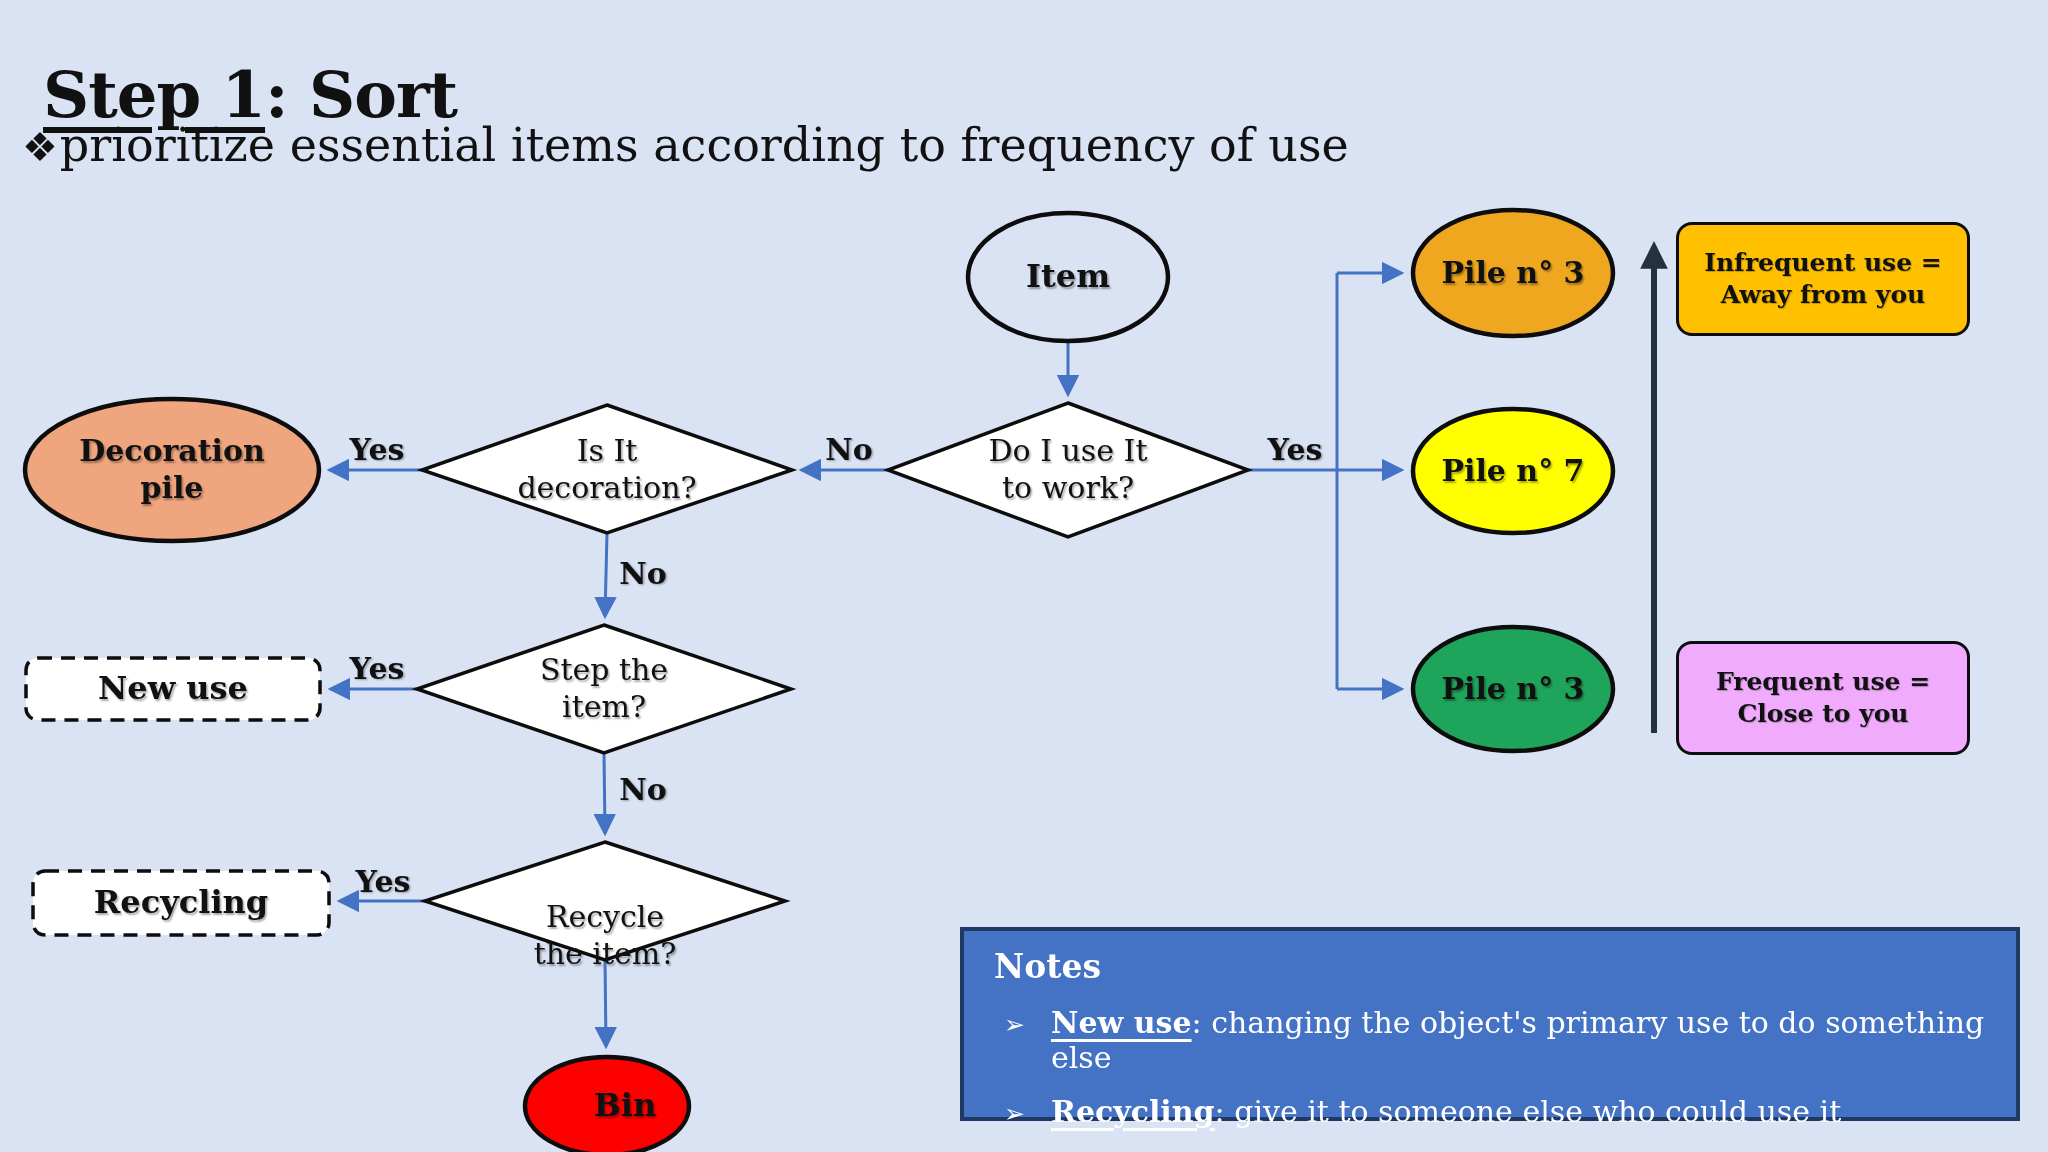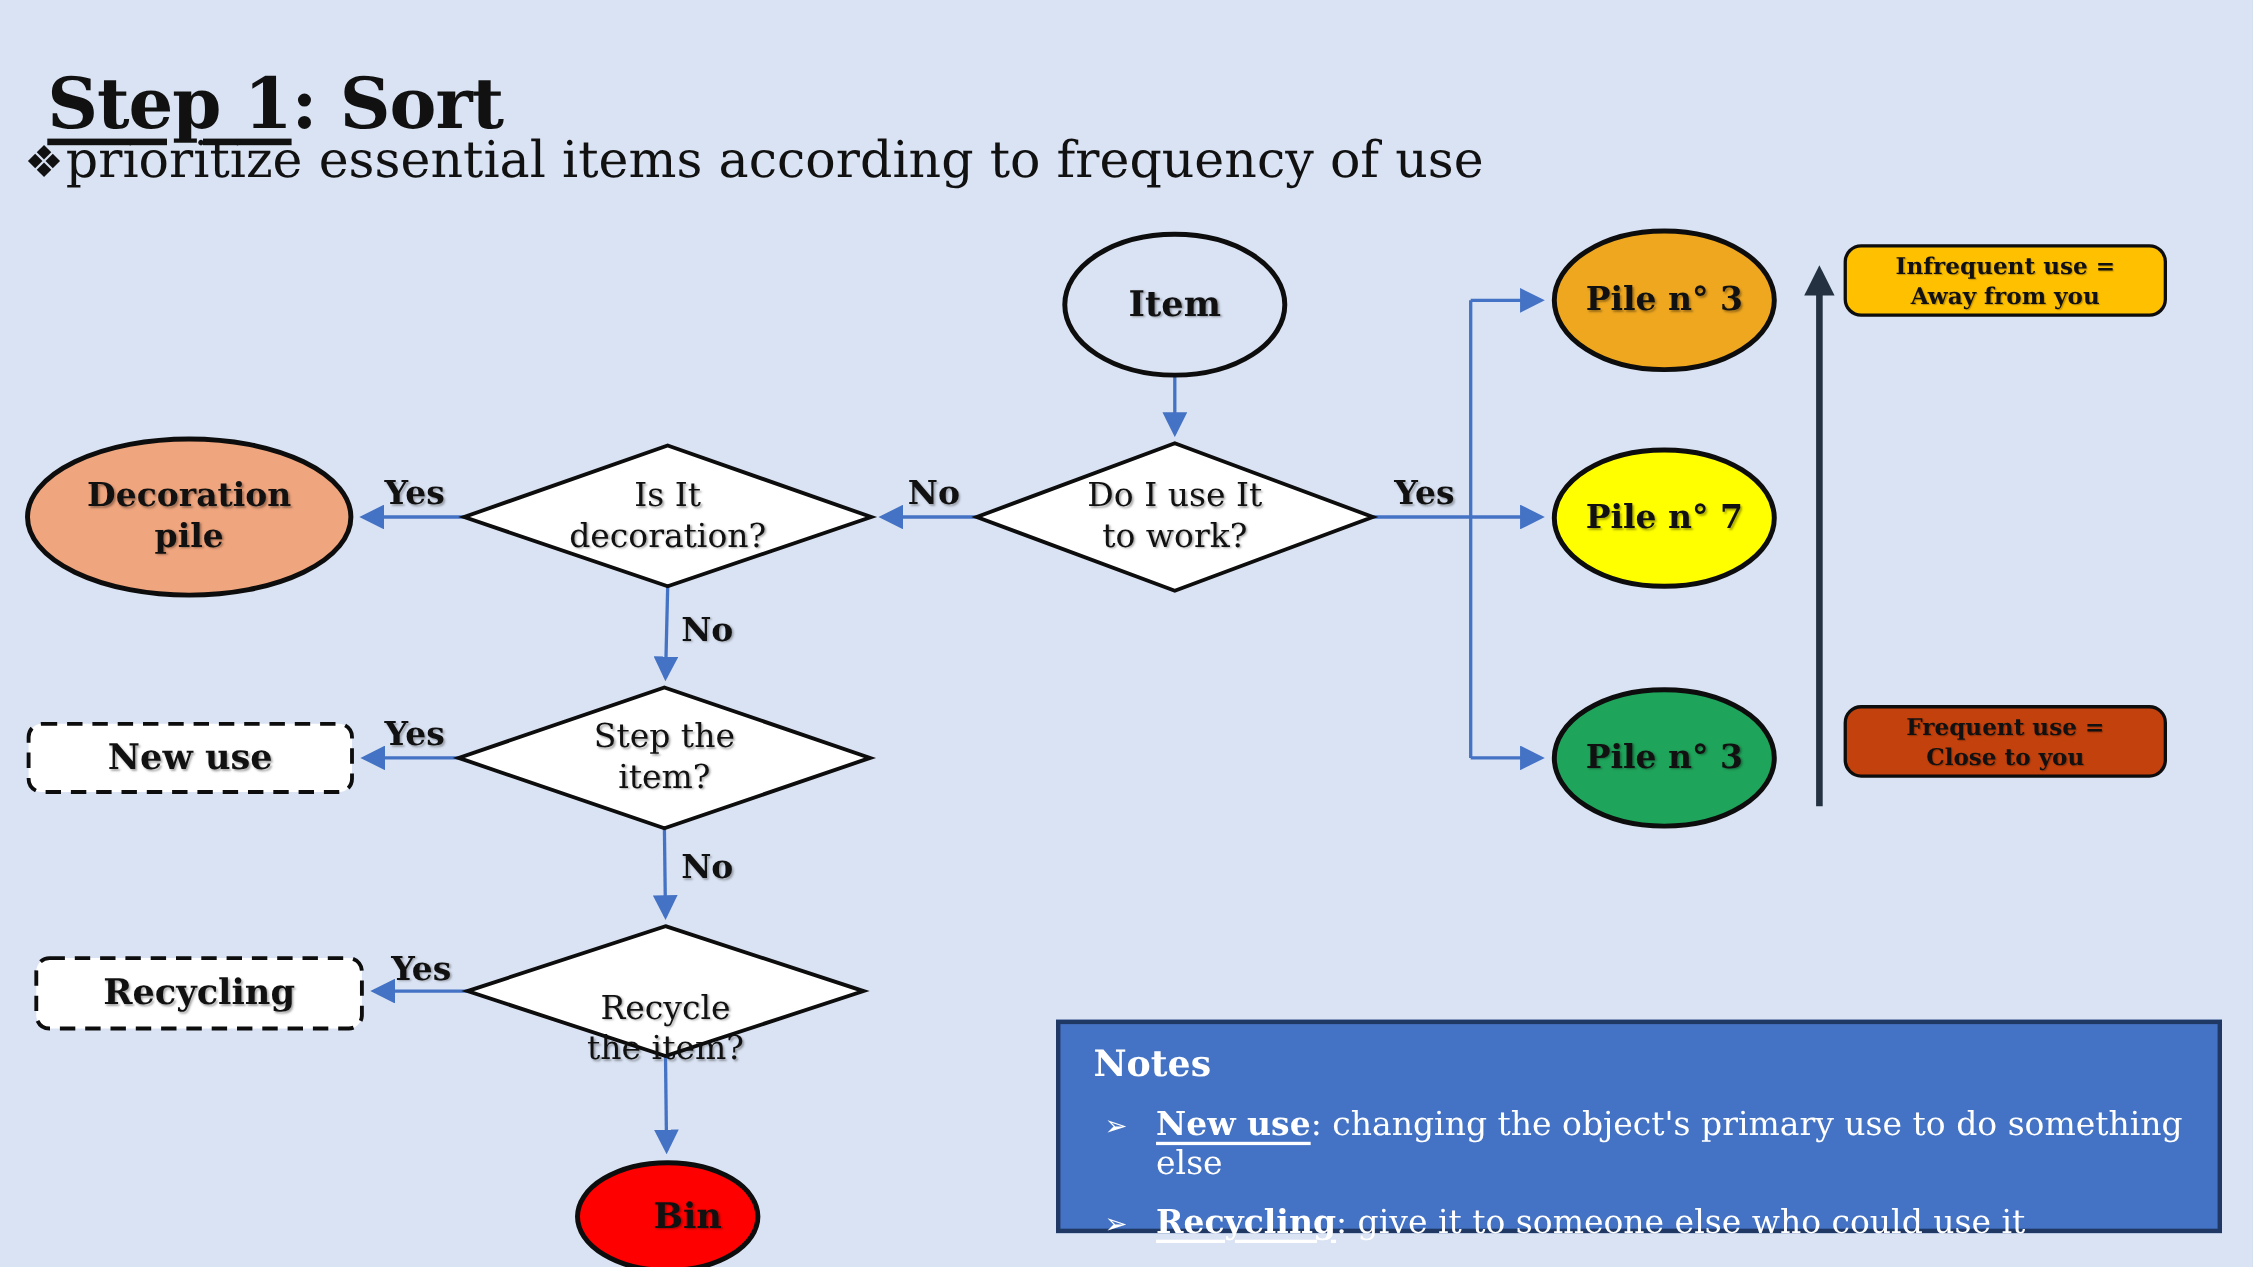--- a/index.html
+++ b/index.html
@@ -35,24 +35,24 @@
   }
 
   
   .title { position:absolute; left:43px; top:14px; font-size:64px; font-weight:bold; letter-spacing:-1px; }
   .title .u { text-decoration:underline; text-decoration-thickness:6px; text-underline-offset:10px; }
   .bullet-line { position:absolute; left:22px; top:118px; font-size:46px; }
   .bullet-line .marker { font-size:40px; margin-right:2px; }
 
   
   .legend-box {
-    position:absolute; box-sizing:border-box; width:294px; height:66px;
+    position:absolute; box-sizing:border-box; width:294px; height:114px;
     border:3.5px solid #0d0d0d; border-radius:16px;
     display:flex; flex-direction:column; align-items:center; justify-content:center;
-    font-weight:bold; font-size:21px; line-height:1.3;
+    font-weight:bold; font-size:25px; line-height:1.3;
     text-shadow:1px 1px 1px rgba(0,0,0,0.25);
   }
 
   
   .notes-panel {
     position:absolute; left:960px; top:927px; width:1060px; height:194px;
     box-sizing:border-box; background:#4472c4; border:4px solid #1f3864;
     color:#ffffff; padding:16px 24px 0 30px;
   }
   .notes-heading {
@@ -175,21 +175,21 @@
   <span class="edge-label" style="left:377px; top:449px;">Yes</span>
   <span class="edge-label" style="left:643px; top:573px;">No</span>
   <span class="edge-label" style="left:377px; top:668px;">Yes</span>
   <span class="edge-label" style="left:643px; top:789px;">No</span>
   <span class="edge-label" style="left:383px; top:881px;">Yes</span>
 
   <div class="legend-box" style="left: 1676px; top: 222px; background: rgb(255, 192, 0);">
     <span>Infrequent use =</span>
     <span>Away from you</span>
   </div>
-  <div class="legend-box" style="left: 1676px; top: 641px; background: #c2410c;">
+  <div class="legend-box" style="left: 1676px; top: 641px; background: #f0abfc;">
     <span>Frequent use =</span>
     <span>Close to you</span>
   </div>
 
   <div class="notes-panel" style="background: rgb(68, 114, 196);">
     <div class="notes-heading">Notes</div>
     <div class="notes-item">
       <span class="n-marker">➢</span>
       <span><span class="term">New use</span><span>: changing the object's primary use to do something else</span></span>
     </div>

